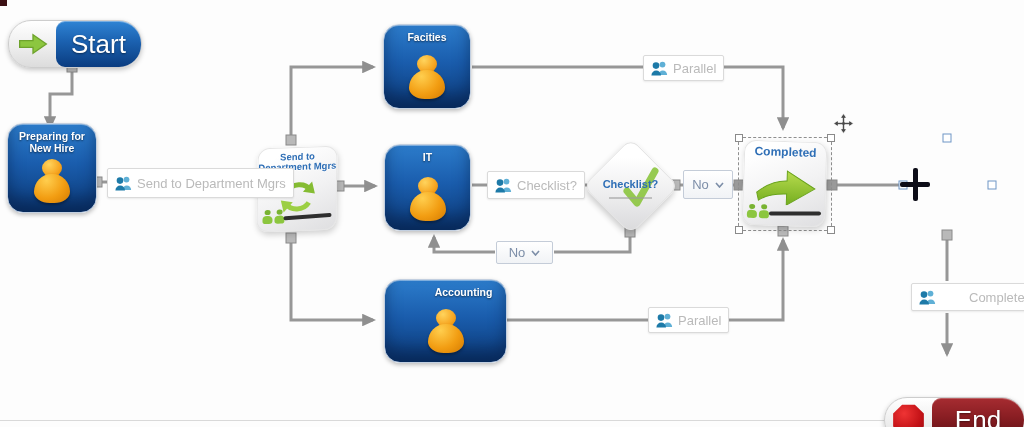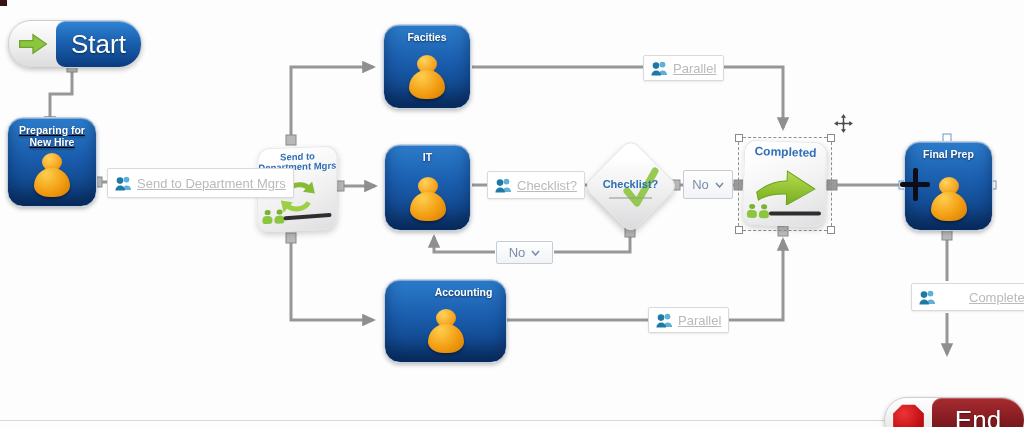--- a/index.html
+++ b/index.html
@@ -65,21 +65,21 @@
     border-radius:10px;background:linear-gradient(135deg,#ffffff 20%,#ededee 60%,#d8d8da 100%);
     box-shadow:2px 3px 6px rgba(0,0,0,.2), inset 0 0 0 1px #e3e3e3;}
   .diamond-label{position:absolute;left:0;top:42%;width:100%;text-align:center;
     color:#2f6fb6;font-weight:bold;font-size:11px;z-index:2;}
   .diamond-line{position:absolute;left:26%;top:63%;width:48%;height:2px;background:#9b9b9b;opacity:.55;z-index:2;}
   .check-svg{position:absolute;right:16px;top:26px;z-index:1;opacity:.9;}
 
   
   .conn-label{position:absolute;display:flex;align-items:center;gap:5px;z-index:6;cursor:pointer;
     background:#fff;border:1px solid #dadada;border-radius:2px;padding:2px 7px;
-    box-shadow:0 1px 2px rgba(0,0,0,.08);color:#bababa;font-size:13px;white-space:nowrap;text-decoration:underline;}
+    box-shadow:0 1px 2px rgba(0,0,0,.08);color:#bababa;font-size:13px;white-space:nowrap;}
   .no-box{position:absolute;display:flex;align-items:center;justify-content:center;gap:6px;z-index:6;
     cursor:pointer;background:linear-gradient(180deg,#ffffff,#f1f3f6);border:1px solid #c4ccd8;
     border-radius:2px;color:#7d8ea8;font-size:13px;}
 
   
   .selection{position:absolute;border:1px dashed #8f8f8f;z-index:3;}
   .handle{position:absolute;width:6px;height:6px;background:#fff;border:1px solid #8a8a8a;}
   #move-handle{position:absolute;z-index:7;cursor:move;}
 
   
@@ -140,21 +140,21 @@
 
   <div class="pill" style="left:8px;top:20px;width:132px;height:46px;">
     <span class="pill-icon">
       <svg width="32" height="24" viewBox="0 0 24 18">
         <path d="M2,6.5 h10 V2 l10,7 -10,7 v-4.5 H2 z" fill="#8cc63f" stroke="#6ea32c" stroke-width="1"></path>
       </svg>
     </span>
     <span class="pill-cap start-cap">Start</span>
   </div>
 
-  <div class="task-node" style="left:7px;top:117px;width:88px;height:88px;text-decoration:underline;">
+  <div class="task-node" style="left:7px;top:123px;width:88px;height:88px;">
     <div class="task-label">Preparing for New Hire</div>
     <div class="person person-sm"></div>
   </div>
 
   <div class="page-node" style="left:257px;top:147px;width:80px;height:84px;transform:rotate(-2deg) skewX(-3deg);">
     <div class="page-label" style="font-size:9.5px;">Send to Department Mgrs</div>
     <svg style="position:absolute;left:20px;top:32px;" width="42" height="38" viewBox="0 0 42 38">
       <path d="M33,11 C28,4 15,4 10,12" stroke="#85bc33" stroke-width="5" fill="none"></path>
       <polygon points="35,3 38,15 26,13" fill="#85bc33"></polygon>
       <path d="M9,24 C14,32 27,32 32,24" stroke="#9ccf44" stroke-width="5" fill="none"></path>
@@ -203,24 +203,20 @@
   <div class="page-node" style="left:743px;top:141px;width:83px;height:85px;transform:rotate(2deg);">
     <div class="page-label" style="font-size:12px;">Completed</div>
     <svg style="position:absolute;left:10px;top:22px;" width="66" height="42" viewBox="0 0 66 42">
       <path d="M4,30 C14,22 24,18 34,18 L34,8 L62,25 L34,42 L34,31 C24,31 13,33 6,38 Z" fill="url(#gArrow)" stroke="#69a31c" stroke-width="1"></path>
     </svg>
     <span class="mini-person" style="left:5px;bottom:7px;"></span>
     <span class="mini-person" style="left:17px;bottom:7px;"></span>
     <span class="dark-bar" style="left:27px;bottom:11px;width:52px;"></span>
   </div>
 
-  <div class="task-node" style="left:904px;top:141px;width:87px;height:88px;">
-    <div class="task-label">Final Prep</div>
-    <div class="person person-sm"></div>
-  </div>
   <div class="anchor-cross" style="left:900px;top:168px;width:31px;height:33px;">
     <span class="h"></span>
       <span class="v"></span>
   </div>
 
   <div class="pill" style="left:884px;top:366px;width:139px;height:44px;margin-top:31px;">
     <span class="pill-icon">
         <span class="octagon"></span>
       </span>
     <span class="pill-cap end-cap">End</span>

